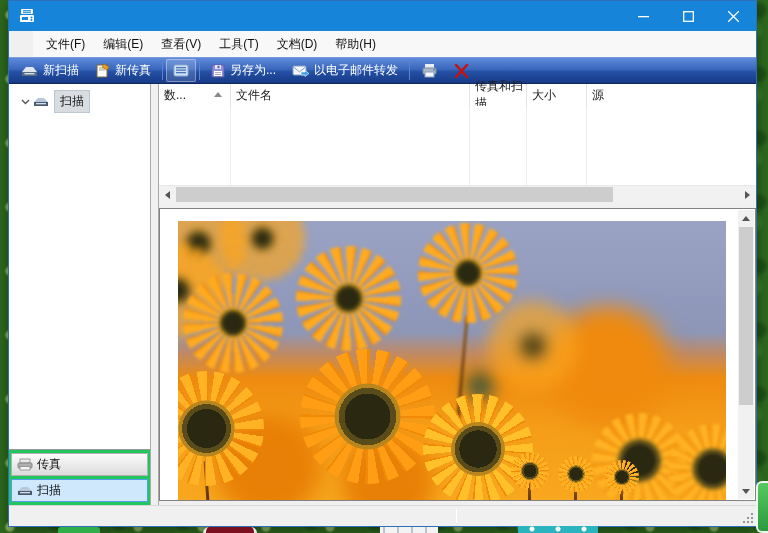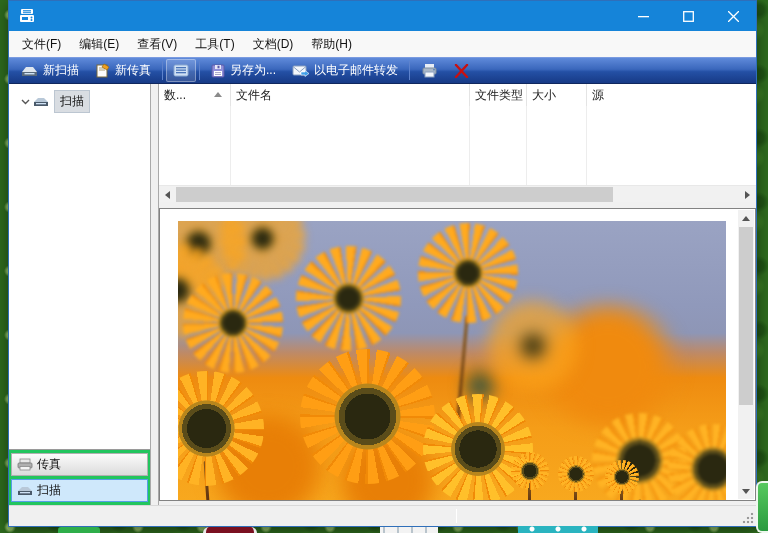--- a/index.html
+++ b/index.html
@@ -21,21 +21,21 @@
     position:absolute;left:8px;top:0;width:749px;height:527px;
     border:1px solid #2f6fba;background:#f0f0f0;
     display:flex;flex-direction:column;
     box-shadow:0 4px 14px rgba(0,0,0,.45);
   }
   .titlebar{height:30px;background:#1584d9;display:flex;align-items:center;color:#fff;font-size:12px;flex:0 0 auto;}
   .titlebar .appicon{margin:0 8px 0 10px;display:flex;}
   .title-text{letter-spacing:.2px;}
   .controls{margin-left:auto;display:flex;height:100%;}
   .ctrl{width:45px;height:100%;display:flex;align-items:center;justify-content:center;cursor:default;}
-  .menubar{height:26px;background:#f8f8f8;display:flex;align-items:center;font-size:12px;color:#111;flex:0 0 auto;padding-left:4px;}
+  .menubar{height:26px;background:#f8f8f8;display:flex;align-items:center;font-size:12px;color:#111;flex:0 0 auto;padding-left:4px;margin-left:24px;}
   .menu-item{padding:0 9px;height:100%;display:flex;align-items:center;}
   .toolbar{
     height:27px;flex:0 0 auto;display:flex;align-items:center;padding-left:4px;
     background:linear-gradient(180deg,#5f8ada 0%,#3a67bc 45%,#2450a5 55%,#173a86 100%);
     border-top:1px solid #7a9be0;border-bottom:1px solid #10275e;
   }
   .tb-btn{display:flex;align-items:center;gap:5px;color:#fff;font-size:12px;padding:0 8px;height:23px;border-radius:2px;}
   .tb-sep{width:1px;height:19px;background:#17306e;border-right:1px solid #5d82cc;margin:0 3px;}
   .tb-iconbtn{padding:0 6px;background:rgba(255,255,255,.14);border:1px solid rgba(255,255,255,.35);border-radius:2px;}
   
@@ -296,21 +296,21 @@
       <div class="list-area">
         <div class="list-header">
           <div class="hcell col-date">
             <span>数...</span>
             <span class="sort-arrow"></span>
           </div>
           <div class="hcell col-name">
             <span>文件名</span>
           </div>
           <div class="hcell col-type">
-            <span>文件类型</span>
+            <span>传真和扫描</span>
           </div>
           <div class="hcell col-size">
             <span>大小</span>
           </div>
           <div class="hcell col-source">
             <span>源</span>
           </div>
         </div>
         <div class="list-body">
           <div class="grid-line" style="left:71px"></div>

